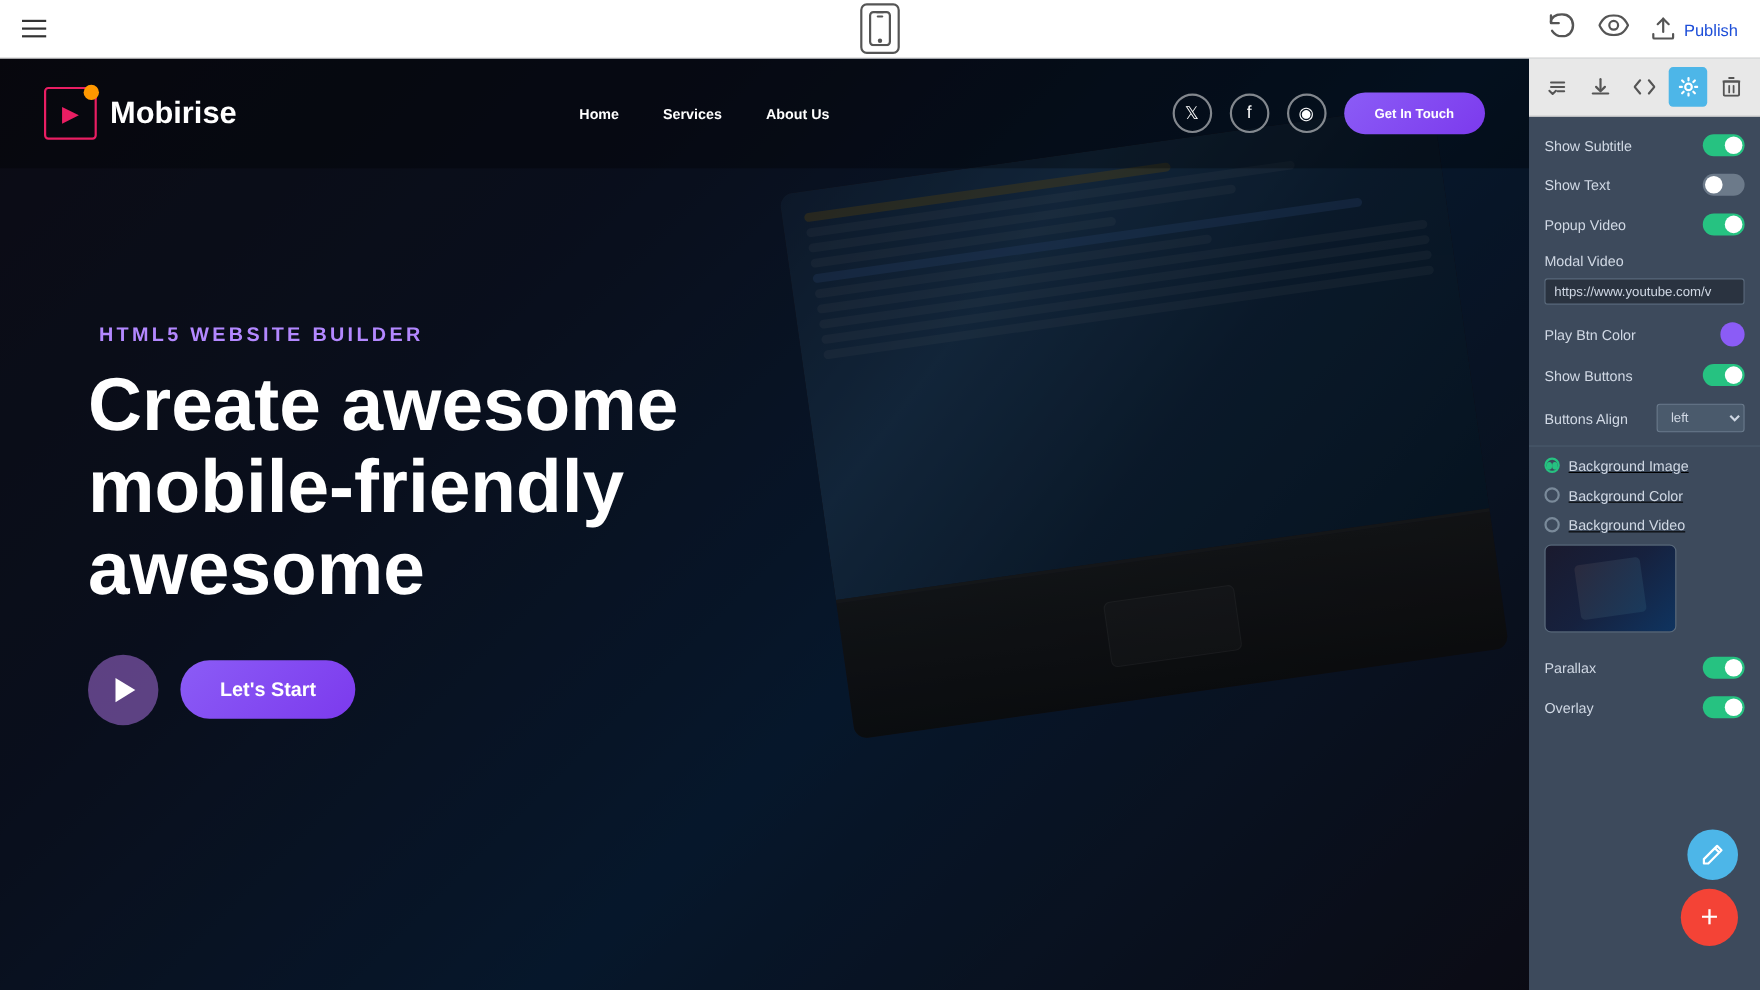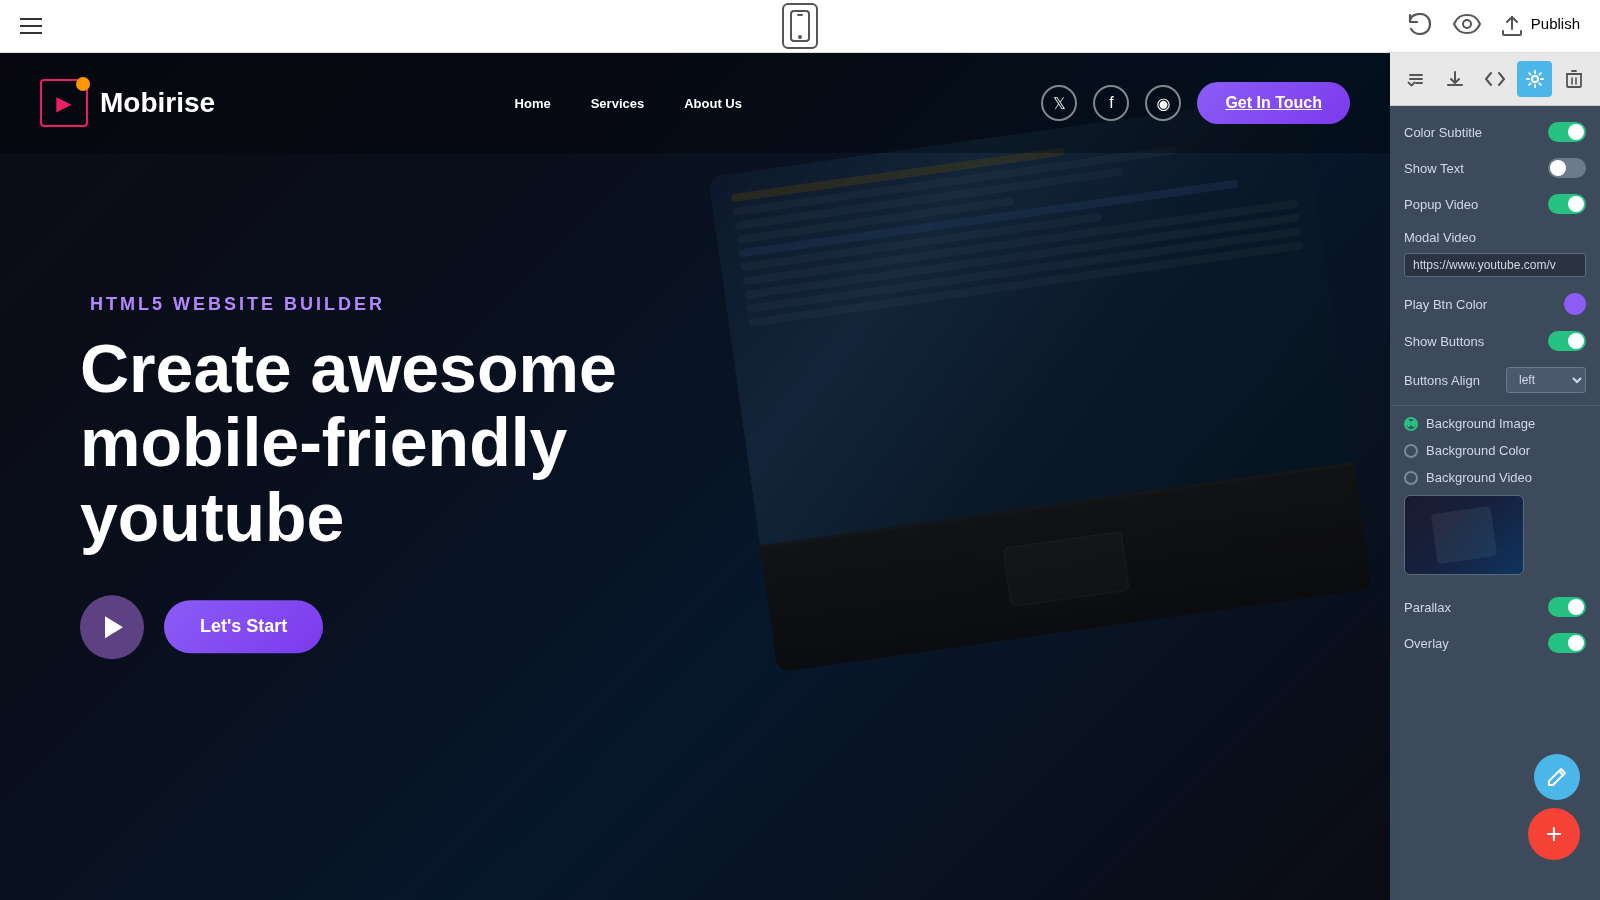--- a/index.html
+++ b/index.html
@@ -27,21 +27,21 @@
       display: flex; align-items: center; justify-content: center; cursor: pointer;
       position: relative;
     }
     .phone-icon-btn::before {
       content: ''; position: absolute; top: 5px; left: 50%; transform: translateX(-50%);
       width: 8px; height: 2px; background: #555; border-radius: 2px;
     }
     .undo-btn { cursor: pointer; color: #555; font-size: 20px; }
     .eye-btn { cursor: pointer; color: #555; font-size: 20px; }
     .publish-btn {
-      display: flex; align-items: flex-start; gap: 8px; cursor: pointer; color: #000000; font-size: 15px; font-weight: 500;
+      display: flex; align-items: flex-end; gap: 8px; cursor: pointer; color: #1d4ed8; font-size: 15px; font-weight: 500;
     }
     .publish-btn svg { color: #555; }
 
     
     .main-area {
       display: flex;
       height: 847px;
     }
 
     
@@ -162,21 +162,21 @@
     .site-nav-right { display: flex; align-items: center; gap: 16px; }
     .social-icon {
       width: 36px; height: 36px; border-radius: 50%;
       border: 2px solid rgba(255,255,255,0.5);
       display: flex; align-items: center; justify-content: center;
       cursor: pointer; color: #fff; font-size: 16px;
     }
     .cta-btn {
       background: linear-gradient(135deg, #8b5cf6, #7c3aed);
       color: #fff; border: none; border-radius: 30px;
-      padding: 12px 28px; font-size: 16px; font-weight: 600; cursor: pointer; text-decoration: underline;
+      padding: 12px 28px; font-size: 12px; font-weight: 600; cursor: pointer;
     }
 
     
     .settings-panel {
       width: 210px;
       background: #3d4a5c;
       display: flex;
       flex-direction: column;
       position: relative;
     }
@@ -244,22 +244,23 @@
 
     .buttons-align-select {
       background: #4a5a6c; border: 1px solid #6a7a8c;
       color: #d0d8e4; font-size: 12px;
       padding: 4px 8px; border-radius: 3px;
       cursor: pointer;
       width: 80px;
     }
 
     .radio-row {
-      display: flex; align-items: center; gap: 8px;
+      display: flex; align-items: flex-start; gap: 8px;
       padding: 6px 14px;
+      text-decoration: underline;
     }
     .radio-circle {
       width: 14px; height: 14px; border-radius: 50%;
       border: 2px solid #7a8a9a;
       display: flex; align-items: center; justify-content: center;
       flex-shrink: 0; cursor: pointer;
     }
     .radio-circle.selected { border-color: #26c281; }
     .radio-circle.selected::after {
       content: ''; width: 7px; height: 7px; border-radius: 50%; background: #26c281;
@@ -392,21 +393,21 @@
           <div class="social-icon">f</div>
           <div class="social-icon">◉</div>
           <button class="cta-btn">Get In Touch</button>
         </div>
       </nav>
 
       <div class="hero-content">
         <div class="hero-subtitle">HTML5 WEBSITE BUILDER</div>
         <div class="hero-title">
           <span>Create awesome</span><br>
-          <span>mobile-friendly youtube</span>
+          <span>mobile-friendly awesome</span>
         </div>
         <div class="hero-buttons">
           <button class="play-btn"></button>
           <button class="start-btn">Let's Start</button>
         </div>
       </div>
     </div>
   </div>
 
   <div class="settings-panel">
@@ -446,21 +447,21 @@
           <path d="M6 1 L10 1" stroke="#555" stroke-width="1.8" stroke-linecap="round"></path>
           <line x1="6" y1="8" x2="6" y2="14" stroke="#555" stroke-width="1.6" stroke-linecap="round"></line>
           <line x1="10" y1="8" x2="10" y2="14" stroke="#555" stroke-width="1.6" stroke-linecap="round"></line>
         </svg>
       </button>
     </div>
 
     <div class="panel-settings-content">
 
       <div class="setting-row">
-        <span class="setting-label">Color Subtitle</span>
+        <span class="setting-label">Show Subtitle</span>
         <div class="toggle on"></div>
       </div>
 
       <div class="setting-row">
         <span class="setting-label">Show Text</span>
         <div class="toggle off"></div>
       </div>
 
       <div class="setting-row">
         <span class="setting-label">Popup Video</span>

